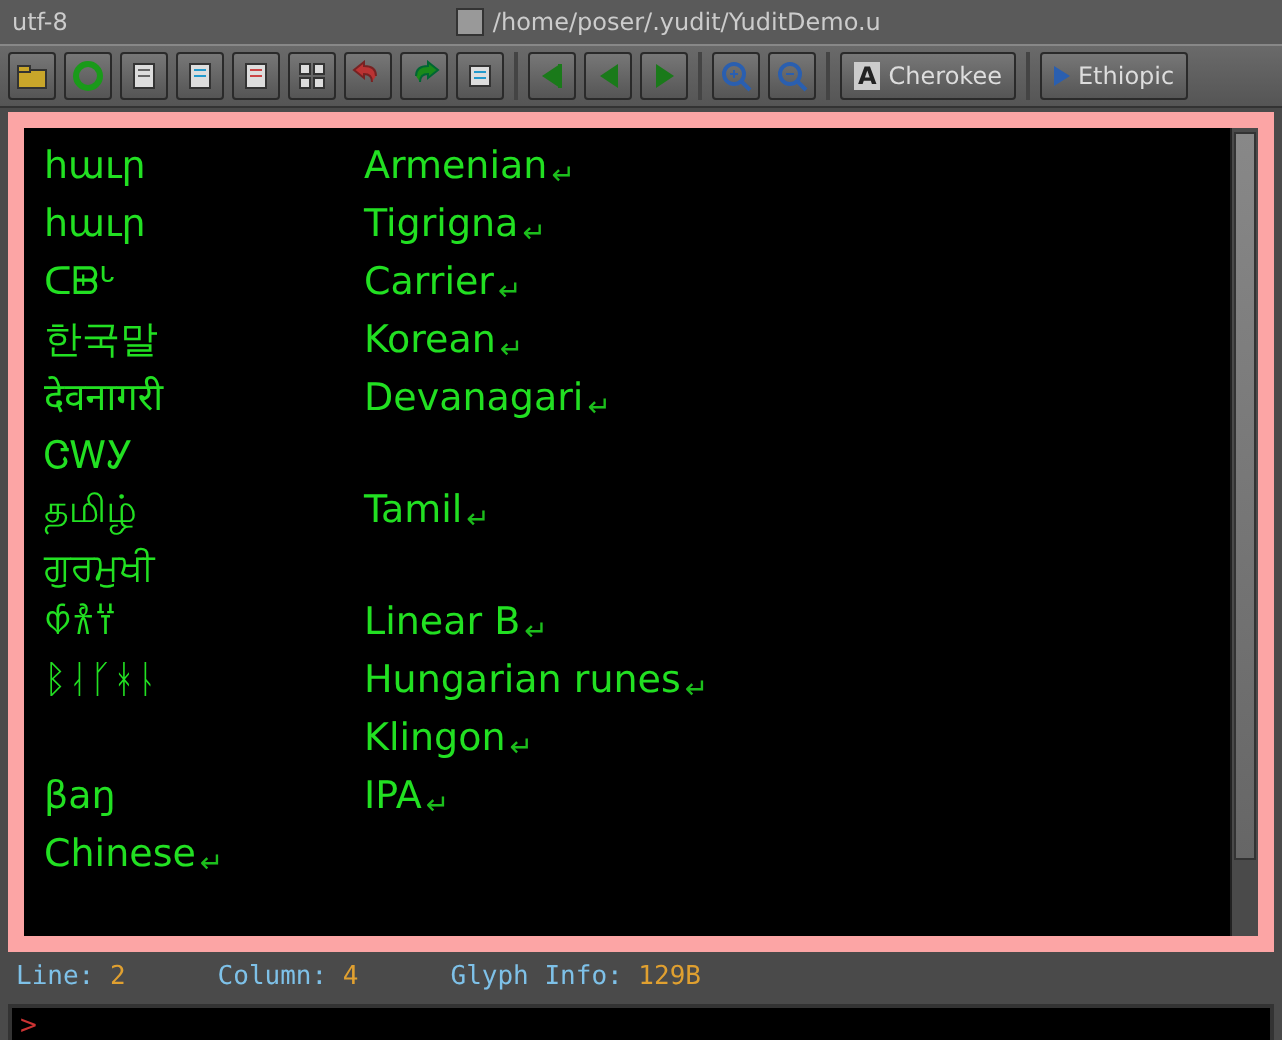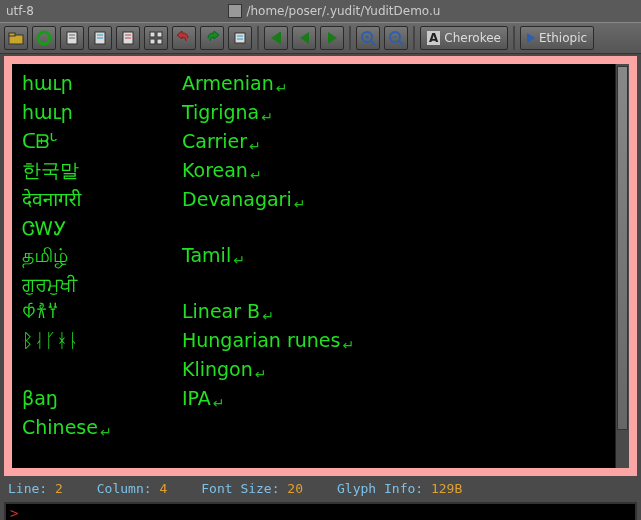--- a/index.html
+++ b/index.html
@@ -88,21 +88,21 @@
     background:linear-gradient(#888,#666);
     border:1px solid #333;
   }
   .status {
     height:20px;
     display:flex; align-items:center;
     padding: 12px 8px;
     color:#7ec1e8;
     font-size:13px;
     font-family: monospace;
-    gap: 8px;
+    gap: 20px;
   }
   .status .lbl { color:#7ec1e8; }
   .status .val { color:#e0a030; }
   .status .seg { margin-right:26px; }
   .cmdline {
     margin: 2px 4px 4px 4px;
     height:22px;
     background:#000;
     border:2px solid #333;
     display:flex; align-items:center;
@@ -283,24 +283,20 @@
 <div class="status">
   <span class="seg">
     <span class="lbl">Line:</span>
     <span class="val">2</span>
   </span>
   <span class="seg">
     <span class="lbl">Column:</span>
     <span class="val">4</span>
   </span>
   <span class="seg">
-    <span class="lbl">Font Size:</span>
-    <span class="val">20</span>
-  </span>
-  <span class="seg">
     <span class="lbl">Glyph Info:</span>
     <span class="val">129B</span>
   </span>
 </div>
 
 <div class="cmdline">
   <span>&gt;</span>
 </div>
 
 </body></html>

